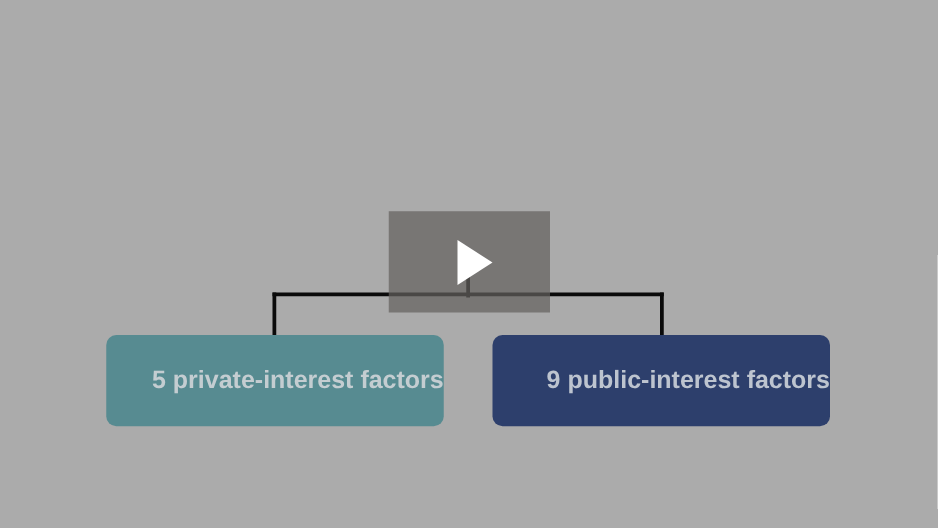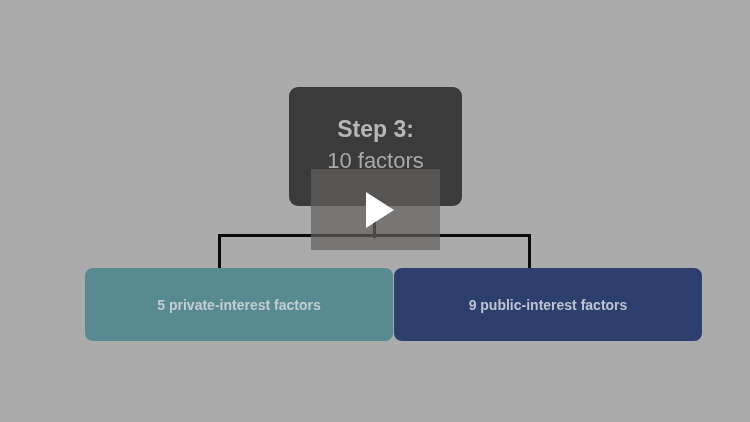--- a/index.html
+++ b/index.html
@@ -48,27 +48,27 @@
     font-size: 22px;
     font-weight: normal;
     color: #a9a9a9;
     line-height: 24px;
   }
 
   
   .child-box {
     position: absolute;
     top: 268px;
-    width: 308px;
+    width: 270px;
     height: 73px;
     border-radius: 8px;
     display: flex;
     align-items: center;
-    justify-content: center;
-    font-size: 14px;
+    justify-content: flex-end;
+    font-size: 20px;
     font-weight: bold;
     box-sizing: border-box;
   }
   .child-left  { left: 85px;  background: #578b91; color: #c4cdd1; }
   .child-right { left: 394px; background: #2d3f6c; color: #bdc4cf; }
 
   
   .play-overlay {
     position: absolute;
     left: 311px; top: 169px;
@@ -91,24 +91,20 @@
 </head>
 <body>
 
 <div class="stage">
 
   <div class="connector conn-center-stub"></div>
   <div class="connector conn-rail"></div>
   <div class="connector conn-left-drop"></div>
   <div class="connector conn-right-drop"></div>
 
-  <div class="root-box">
-    <div class="root-title">Step 3:</div>
-    <div class="root-subtitle">10 factors</div>
-  </div>
 
   <div class="child-box child-left">
     <span>5 private-interest factors</span>
   </div>
   <div class="child-box child-right">
     <span>9 public-interest factors</span>
   </div>
 
   <div class="play-overlay">
     <div class="play-triangle"></div>

